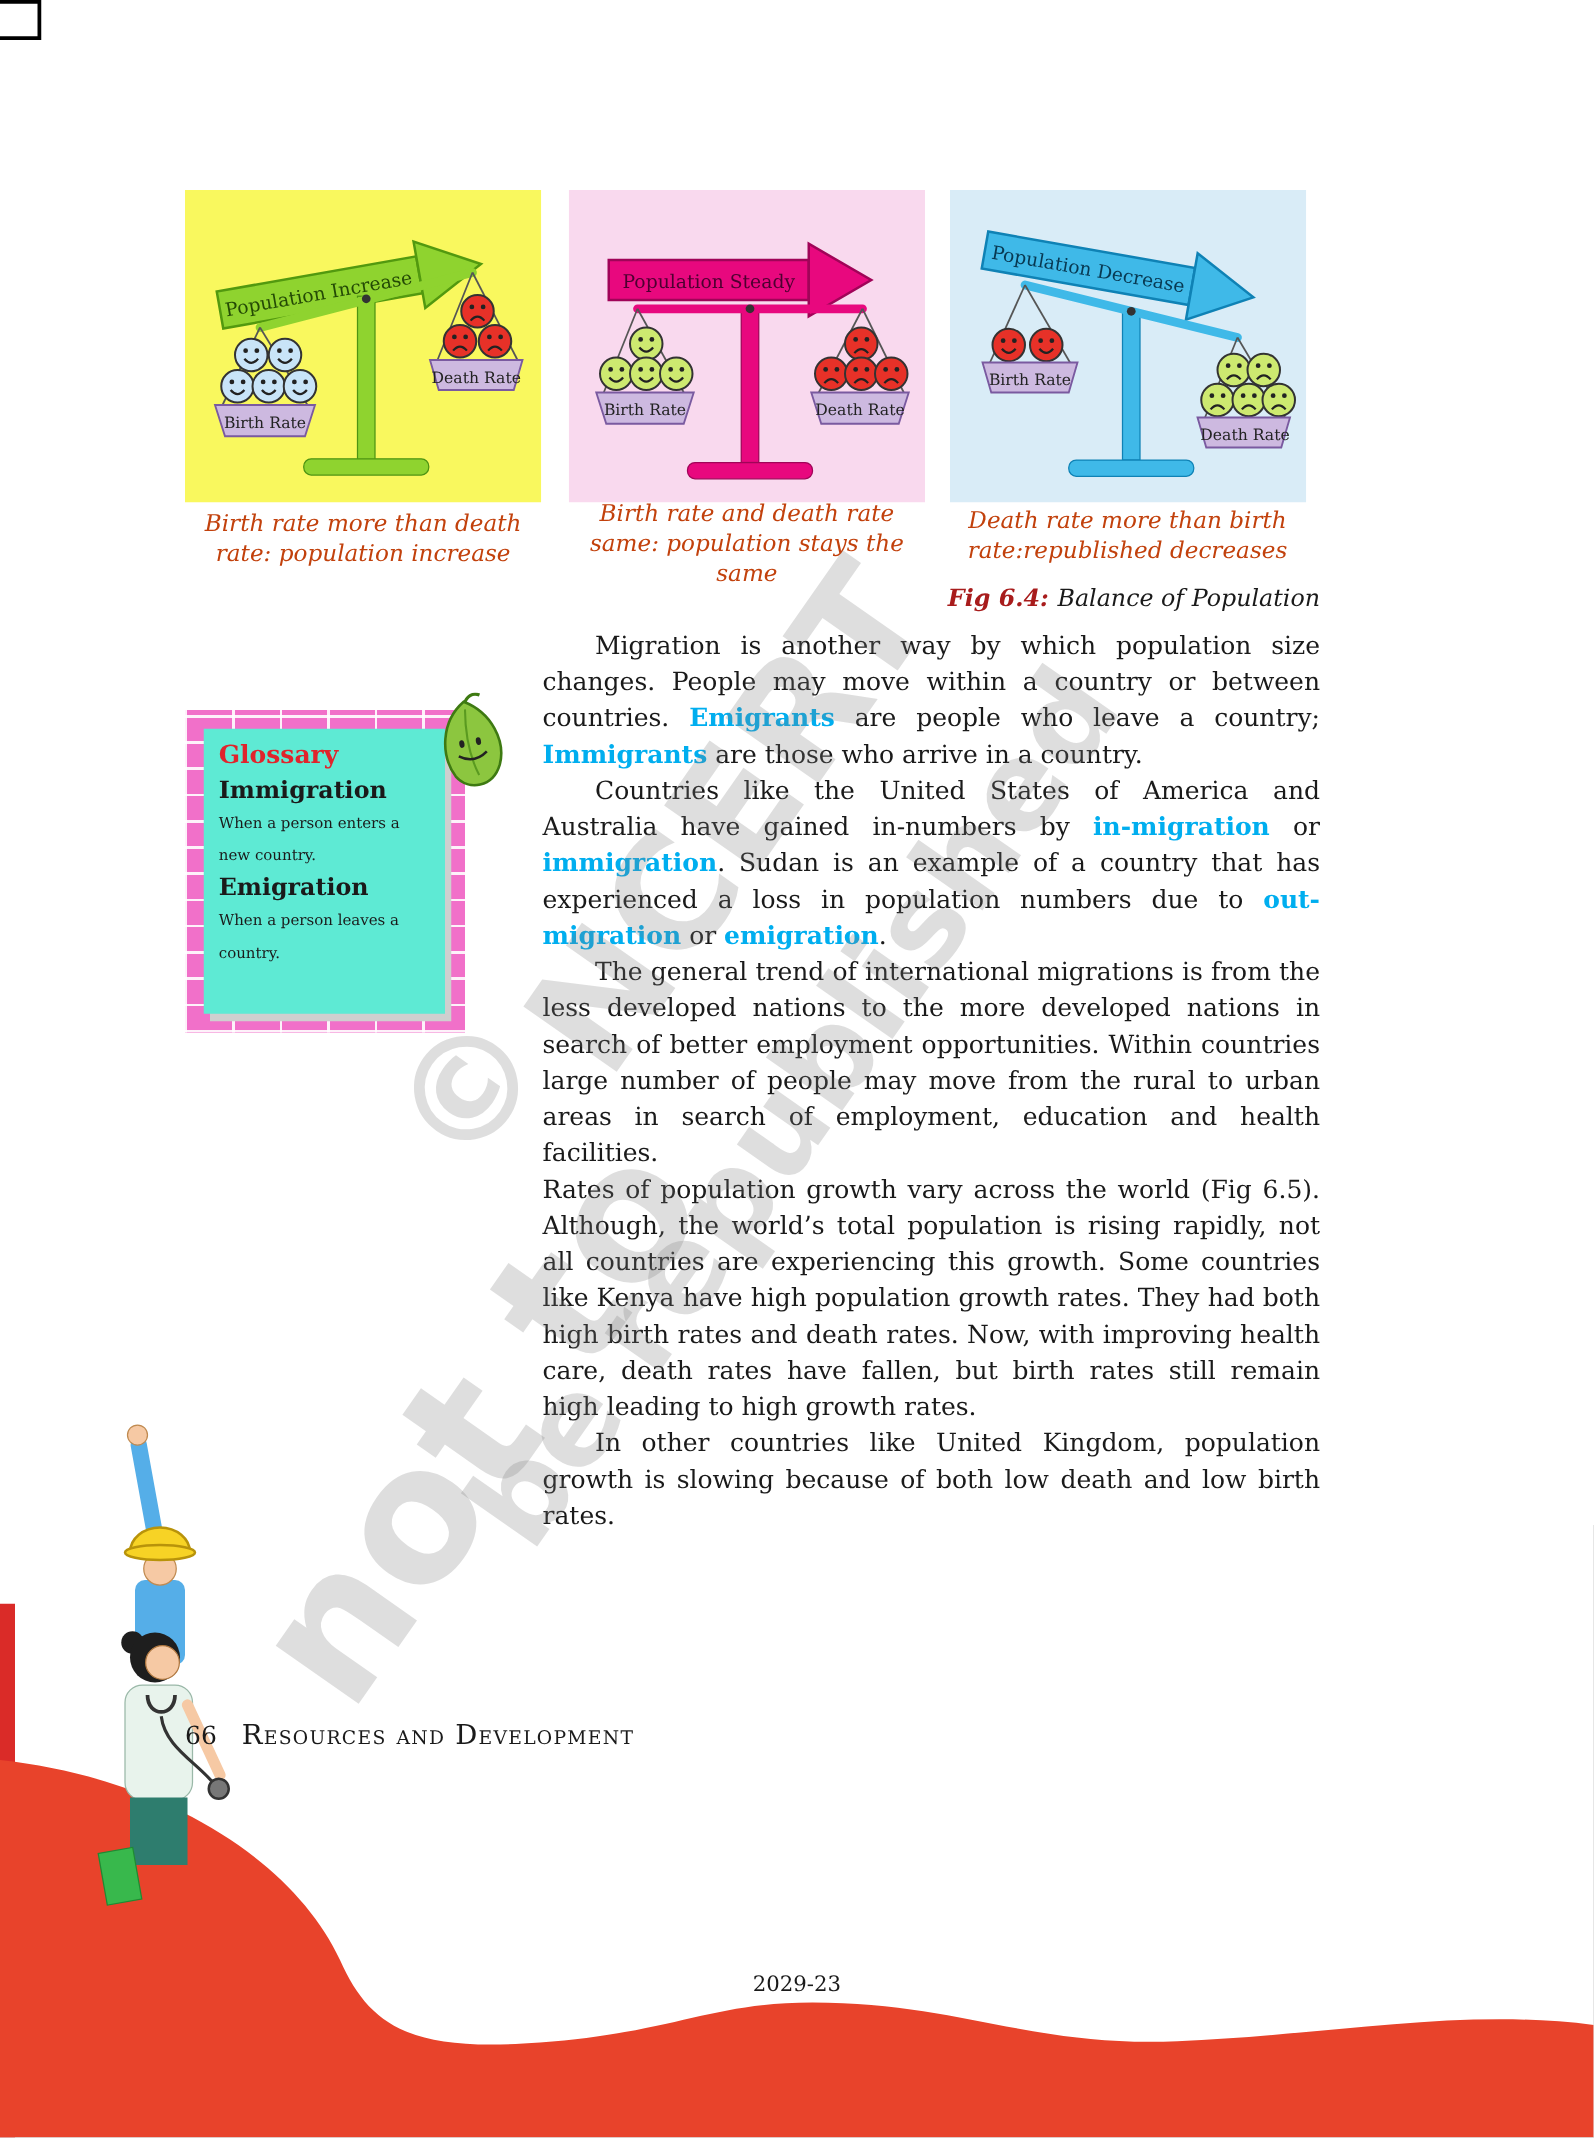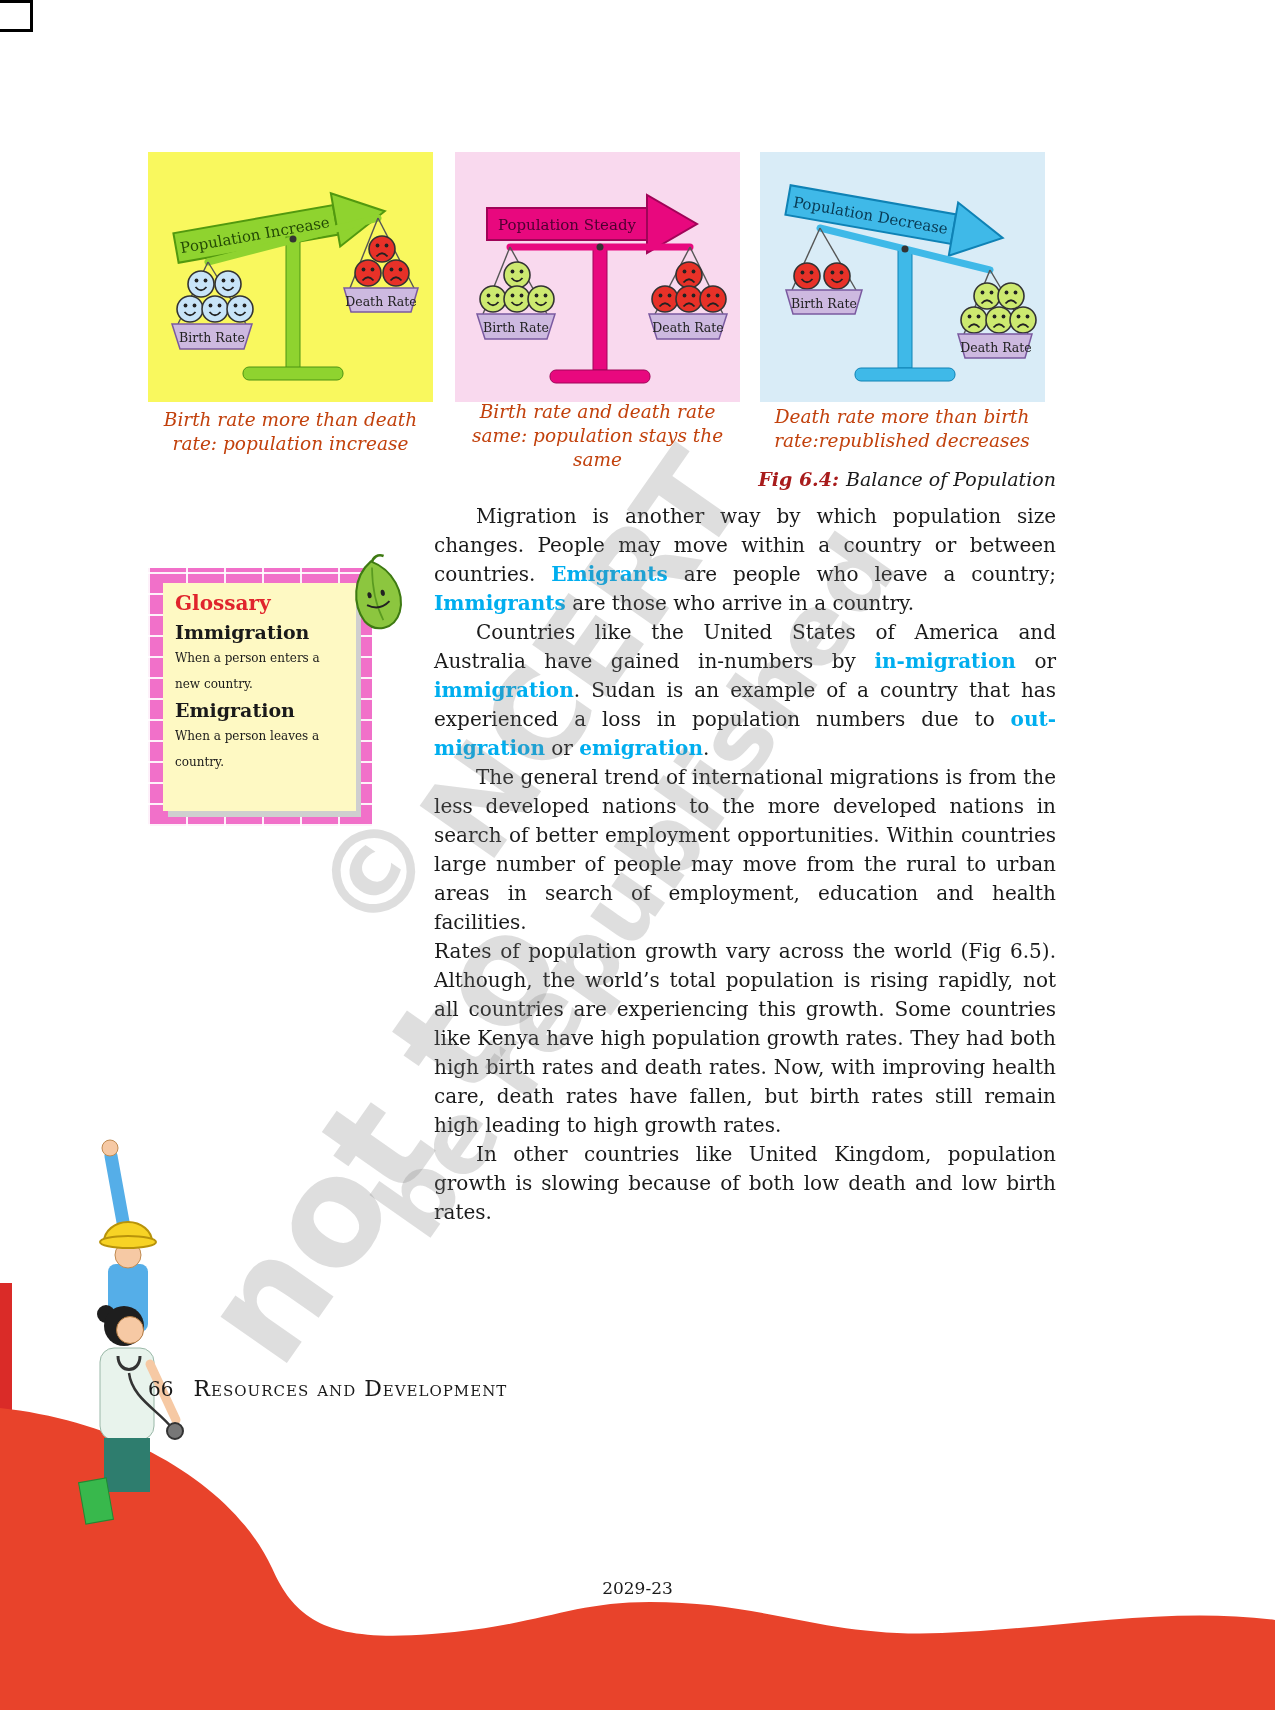--- a/index.html
+++ b/index.html
@@ -31,21 +31,21 @@
 
   
   .glossary { position:absolute; left:148px; top:568px; width:240px; height:280px; }
   .glossary-frame { position:absolute; left:0; top:0; width:224px; height:258px;
     background-color:#f170c9;
     background-image:
       repeating-linear-gradient(0deg, rgba(255,255,255,.9) 0 2px, transparent 2px 21px),
       repeating-linear-gradient(90deg, rgba(255,255,255,.9) 0 2px, transparent 2px 38px);
   }
   .glossary-inner { position:absolute; left:15px; top:15px; width:193px; min-height:228px;
-    background:#fef9c3; padding:8px 12px 12px; box-shadow:5px 6px 0 #cfcfcf; }
+    background:#5eead4; padding:8px 12px 12px; box-shadow:5px 6px 0 #cfcfcf; }
   .glossary-title { color:#e0242c; font-weight:bold; font-size:20px; margin:0 0 4px; }
   .glossary-term { font-weight:bold; font-size:19px; line-height:26px; }
   .glossary-def { font-size:12px; line-height:26px; }
   .glossary-leaf { position:absolute; left:198px; top:-14px; width:62px; height:84px; }
 
   
   .main-col { position:absolute; left:434px; top:502px; width:622px; z-index:2; }
   .main-col p { margin:0; font-size:20px; line-height:29px; text-align:justify; }
   .indent { text-indent:42px; }
   .term { color:#00aeef; font-weight:bold; }

